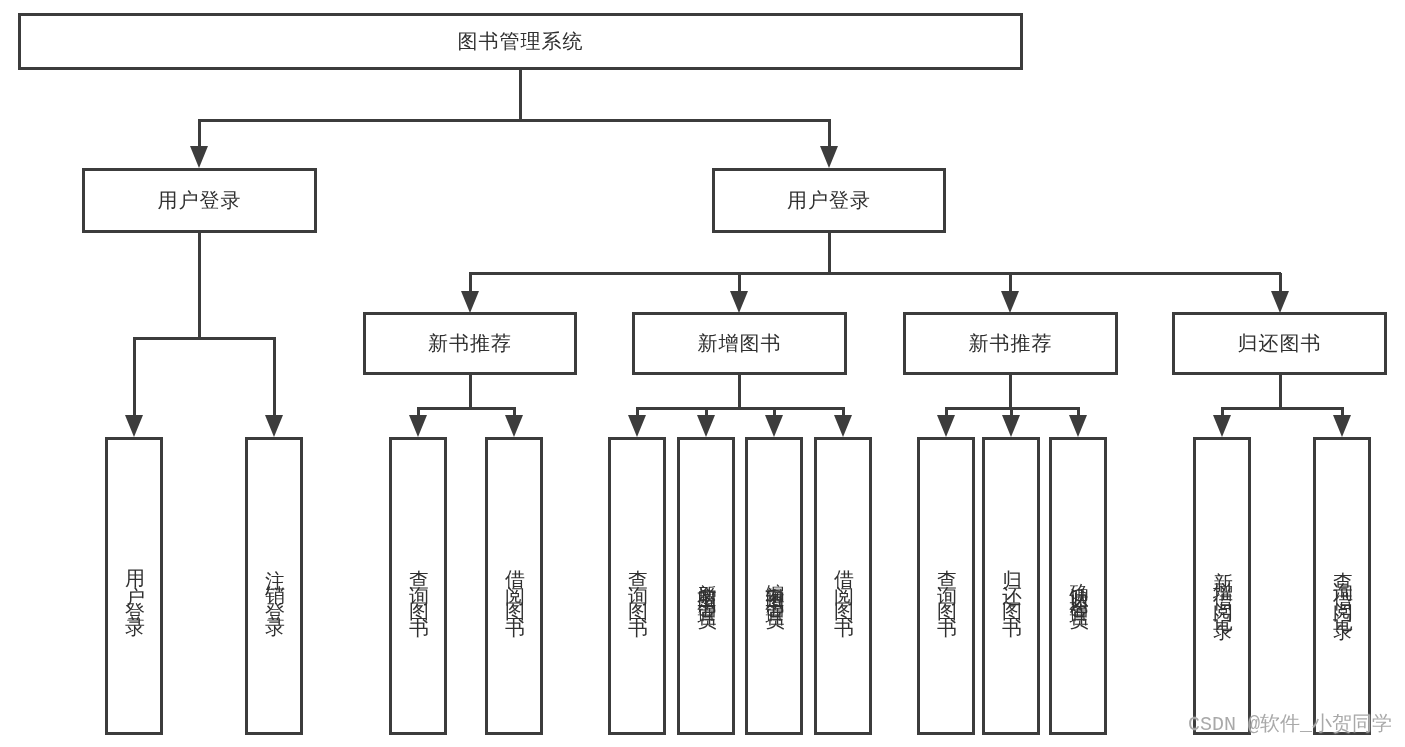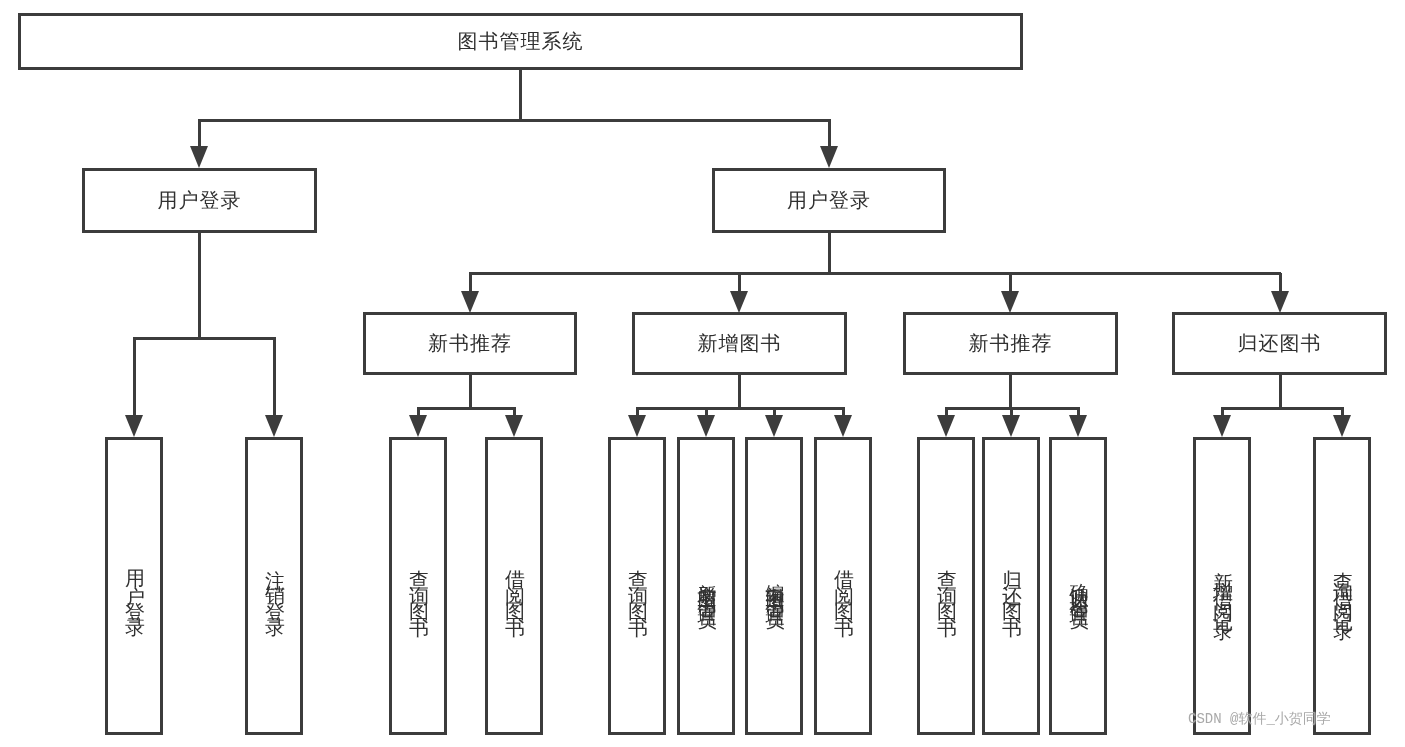--- a/index.html
+++ b/index.html
@@ -43,21 +43,21 @@
   .arrow{
     position:absolute;
     width:0;height:0;
     border-left:9px solid transparent;
     border-right:9px solid transparent;
     border-top:22px solid var(--line);
   }
   #watermark{
     position:absolute;
     left:1188px;top:710px;
-    font-size:14px;
+    font-size:20px;
     color:var(--watermark);
     white-space:nowrap;
     text-shadow:0 0 2px rgba(255,255,255,.8);
   }
 </style>
 </head>
 <body>
 
 <div id="canvas">
 

